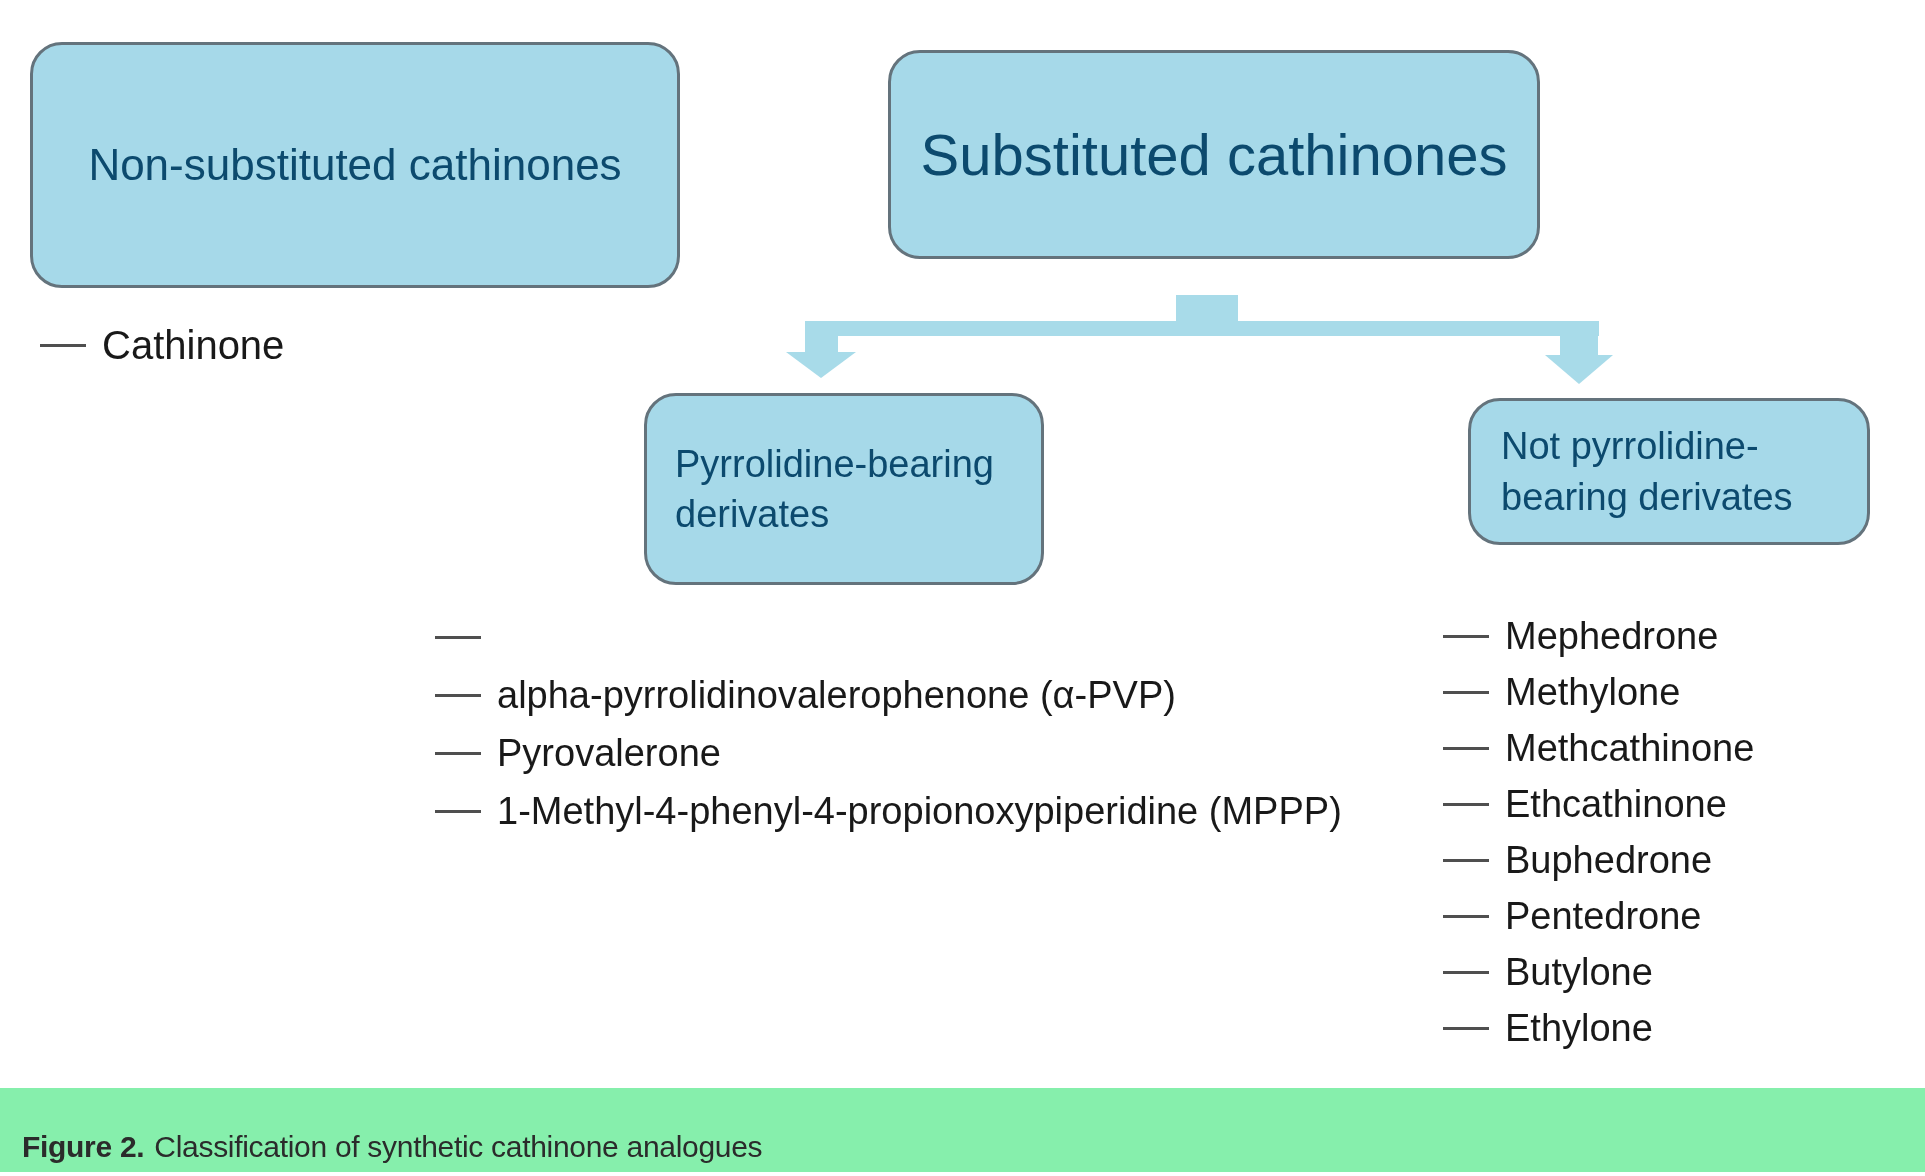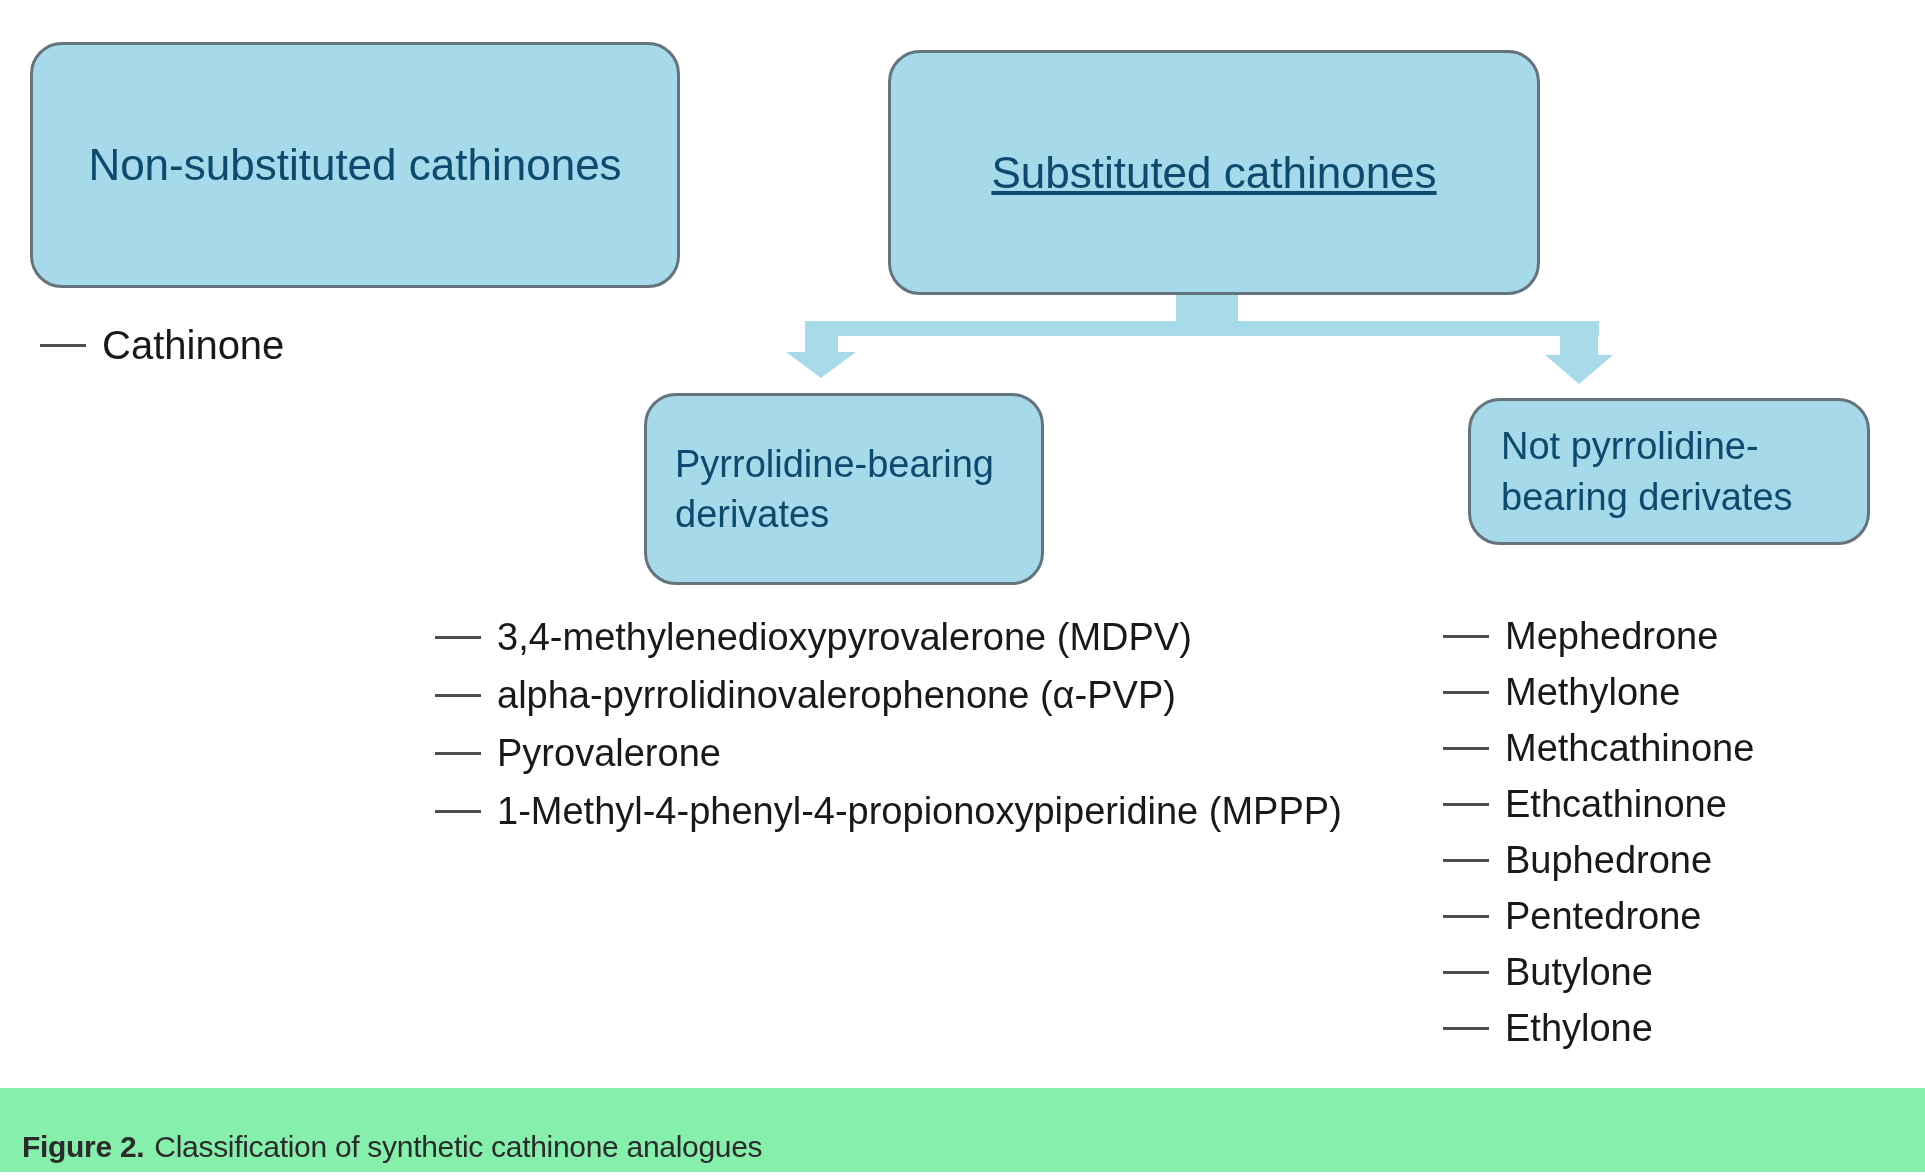--- a/index.html
+++ b/index.html
@@ -19,21 +19,21 @@
     border: 3px solid #64737c;
     border-radius: 32px;
     color: #0c4a6e;
     display: flex;
     box-sizing: border-box;
   }
   .box.center-text { align-items: center; justify-content: center; }
   .box.left-text   { flex-direction: column; justify-content: center; align-items: flex-start; }
 
   .box-nonsub { left: 30px;   top: 42px;  width: 650px; height: 246px; font-size: 44px; }
-  .box-sub    { left: 888px;  top: 50px;  width: 652px; height: 245px; font-size: 44px; text-decoration: underline; }
+  .box-sub    { left: 888px;  top: 50px;  width: 652px; height: 209px; font-size: 58px; }
   .box-pyr    { left: 644px;  top: 393px; width: 400px; height: 192px; font-size: 38px; line-height: 1.32; padding-left: 28px; }
   .box-npyr   { left: 1468px; top: 398px; width: 402px; height: 147px; font-size: 38px; line-height: 1.32; padding-left: 30px; }
 
   
   .conn { position: absolute; background: #a8dbe9; }
   .conn-stem-center { left: 1176px; top: 295px; width: 62px;  height: 30px; }
   .conn-hbar        { left: 805px;  top: 321px; width: 794px; height: 15px; }
   .conn-stem-left   { left: 805px;  top: 321px; width: 33px;  height: 33px; }
   .conn-stem-right  { left: 1560px; top: 321px; width: 38px;  height: 36px; }
   .arrow-head { position: absolute; width: 0; height: 0; background: none; }
@@ -115,21 +115,20 @@
   <div class="list list-nonsub">
     <div class="list-item">
       <span class="dash"></span>
       <span>Cathinone</span>
     </div>
   </div>
 
   <div class="list list-pyr">
     <div class="list-item">
       <span class="dash"></span>
-      <span>3,4-methylenedioxypyrovalerone (MDPV)</span>
     </div>
     <div class="list-item">
       <span class="dash"></span>
       <span>alpha-pyrrolidinovalerophenone (α-PVP)</span>
     </div>
     <div class="list-item">
       <span class="dash"></span>
       <span>Pyrovalerone</span>
     </div>
     <div class="list-item">

